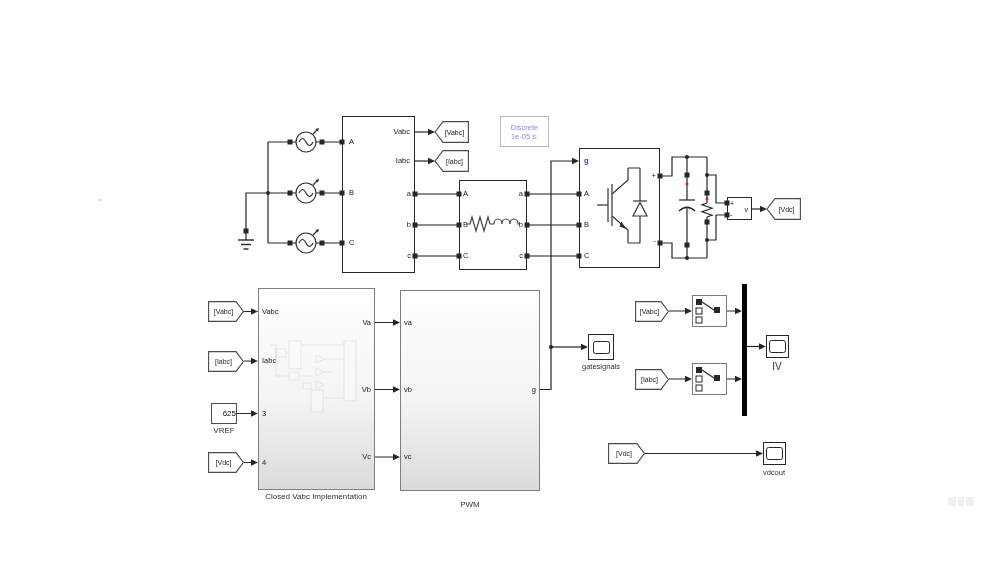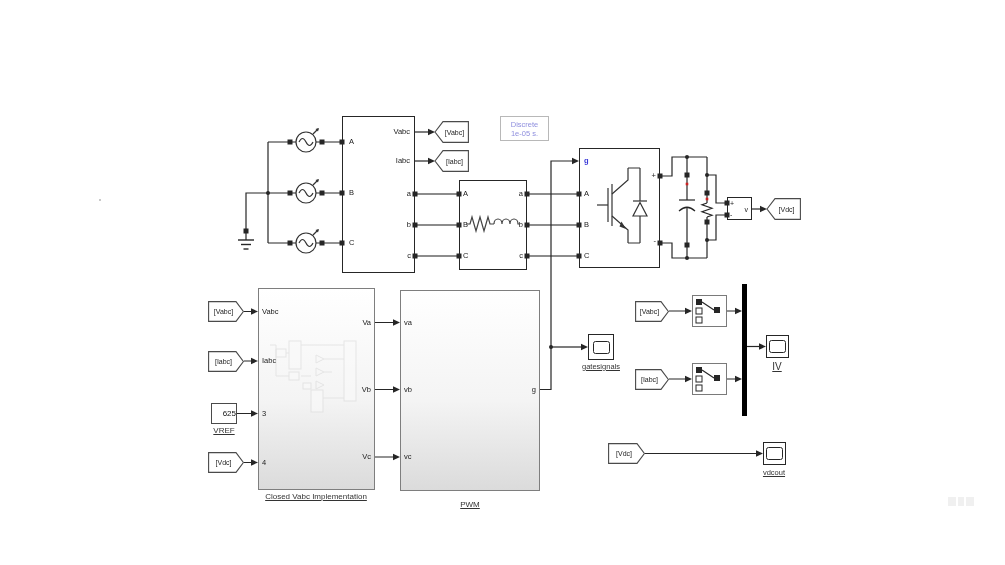--- a/index.html
+++ b/index.html
@@ -12,21 +12,21 @@
           background:linear-gradient(180deg,#ffffff 0%,#f4f4f4 55%,#dbdbdb 100%);}
   .powergui{position:absolute;box-sizing:border-box;border:1px solid #b8b8b8;background:#fff;
             display:flex;flex-direction:column;align-items:center;justify-content:center;
             font-size:7.5px;line-height:9px;}
   .lbl{position:absolute;font-size:7.5px;line-height:1;color:#1a1a1a;
        transform:translateY(-50%);white-space:nowrap;}
   .lblr{position:absolute;font-size:7.5px;line-height:1;color:#1a1a1a;
         transform:translateY(-50%);white-space:nowrap;}
   .tiny{font-size:7px;}
   .name{position:absolute;font-size:8px;line-height:1;color:#333;
-        transform:translateX(-50%);white-space:nowrap;text-decoration:underline;}
+        transform:translateX(-50%);white-space:nowrap;}
   .tag{position:absolute;}
   .tag svg{position:absolute;left:0;top:0;overflow:visible;}
   .tag span{position:absolute;inset:0;display:flex;align-items:center;justify-content:center;
             font-size:7px;color:#222;}
   .tag.goto span{padding-left:5px;}
   .tag.from span{padding-right:5px;}
   .scope{position:absolute;background:#fff;border:1.3px solid #262626;box-sizing:border-box;
          display:flex;align-items:center;justify-content:center;}
   .screen{width:15px;height:11px;border:1.8px solid #262626;border-radius:2.5px;background:#fff;}
   .selector{position:absolute;background:#fff;border:1.1px solid #7a7a7a;box-sizing:border-box;}
@@ -35,21 +35,21 @@
          display:flex;align-items:center;justify-content:center;font-size:8px;color:#111;}
   svg.overlay{position:absolute;left:0;top:0;pointer-events:none;}
   .wm{position:absolute;background:#f0f0f0;}
 </style>
 </head>
 <body>
 
 <div class="canvas">
 
 
-  <div class="powergui" style="left: 500px; top: 116px; width: 49px; height: 25px; color: rgb(143, 143, 222);">
+  <div class="powergui" style="left: 500px; top: 116px; width: 49px; height: 31px; color: rgb(143, 143, 222);">
     <div>Discrete</div>
     <div>1e-05 s.</div>
   </div>
 
   <div class="blk" style="left:342px;top:116px;width:73px;height:157px;"></div>
   <span class="lbl" style="left:349px;top:142px;">A</span>
   <span class="lbl" style="left:349px;top:193px;">B</span>
   <span class="lbl" style="left:349px;top:243px;">C</span>
   <span class="lblr" style="right:595px;top:132px;">Vabc</span>
   <span class="lblr" style="right:595px;top:161px;">Iabc</span>

